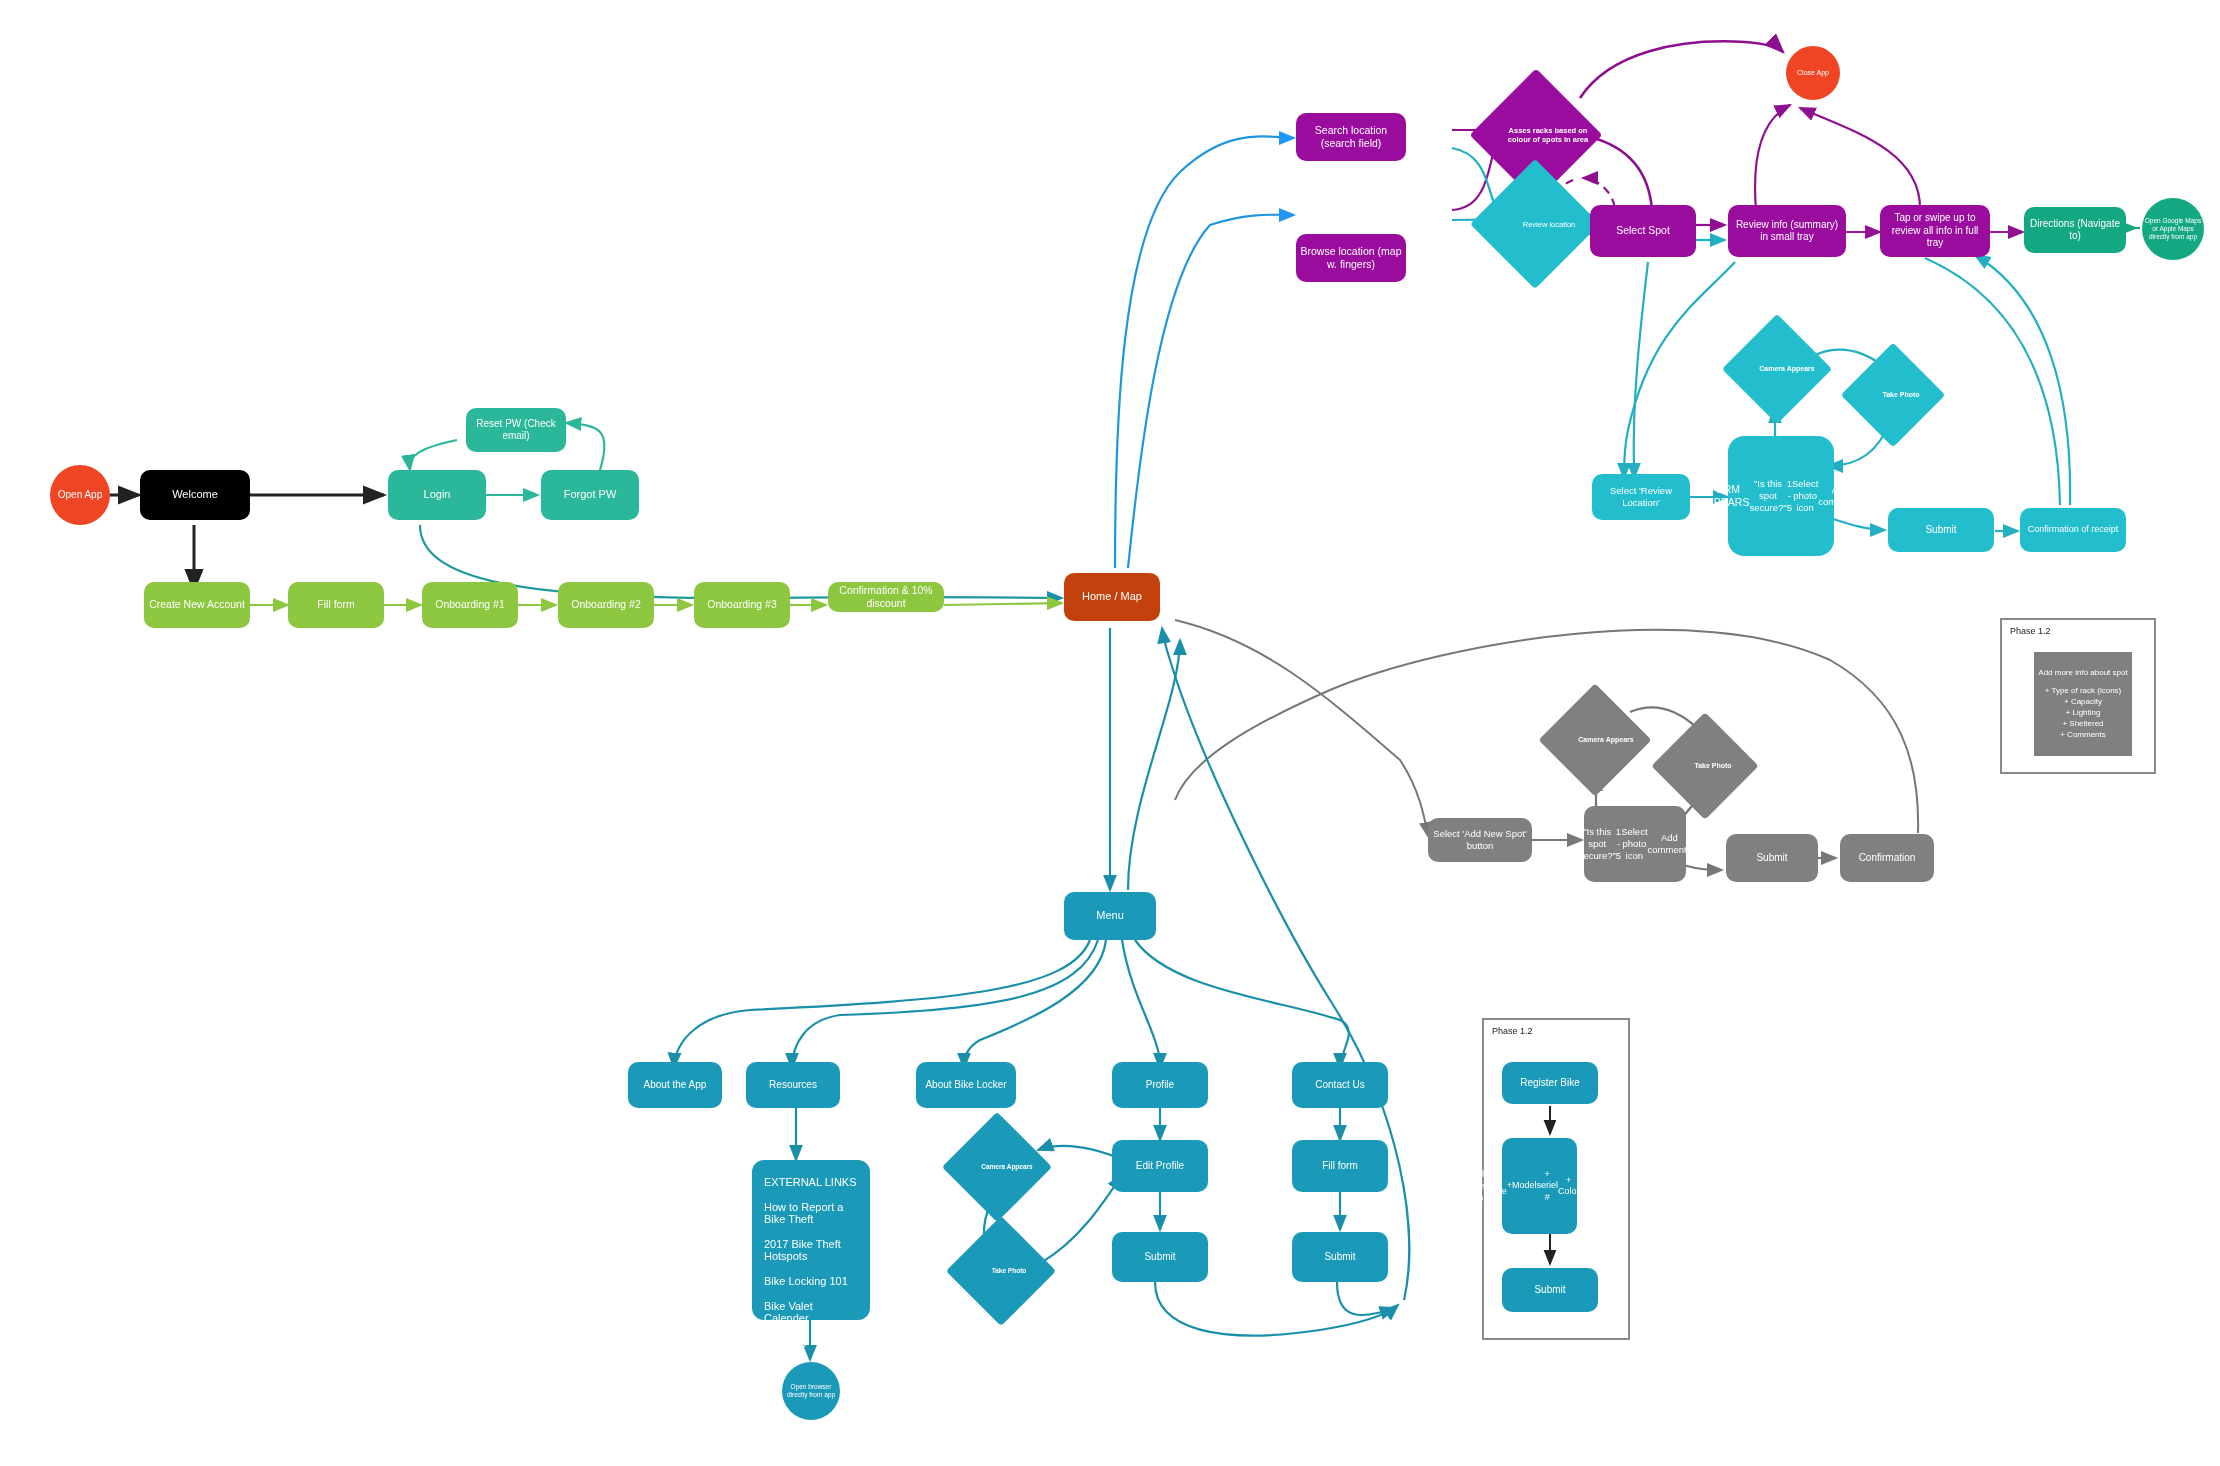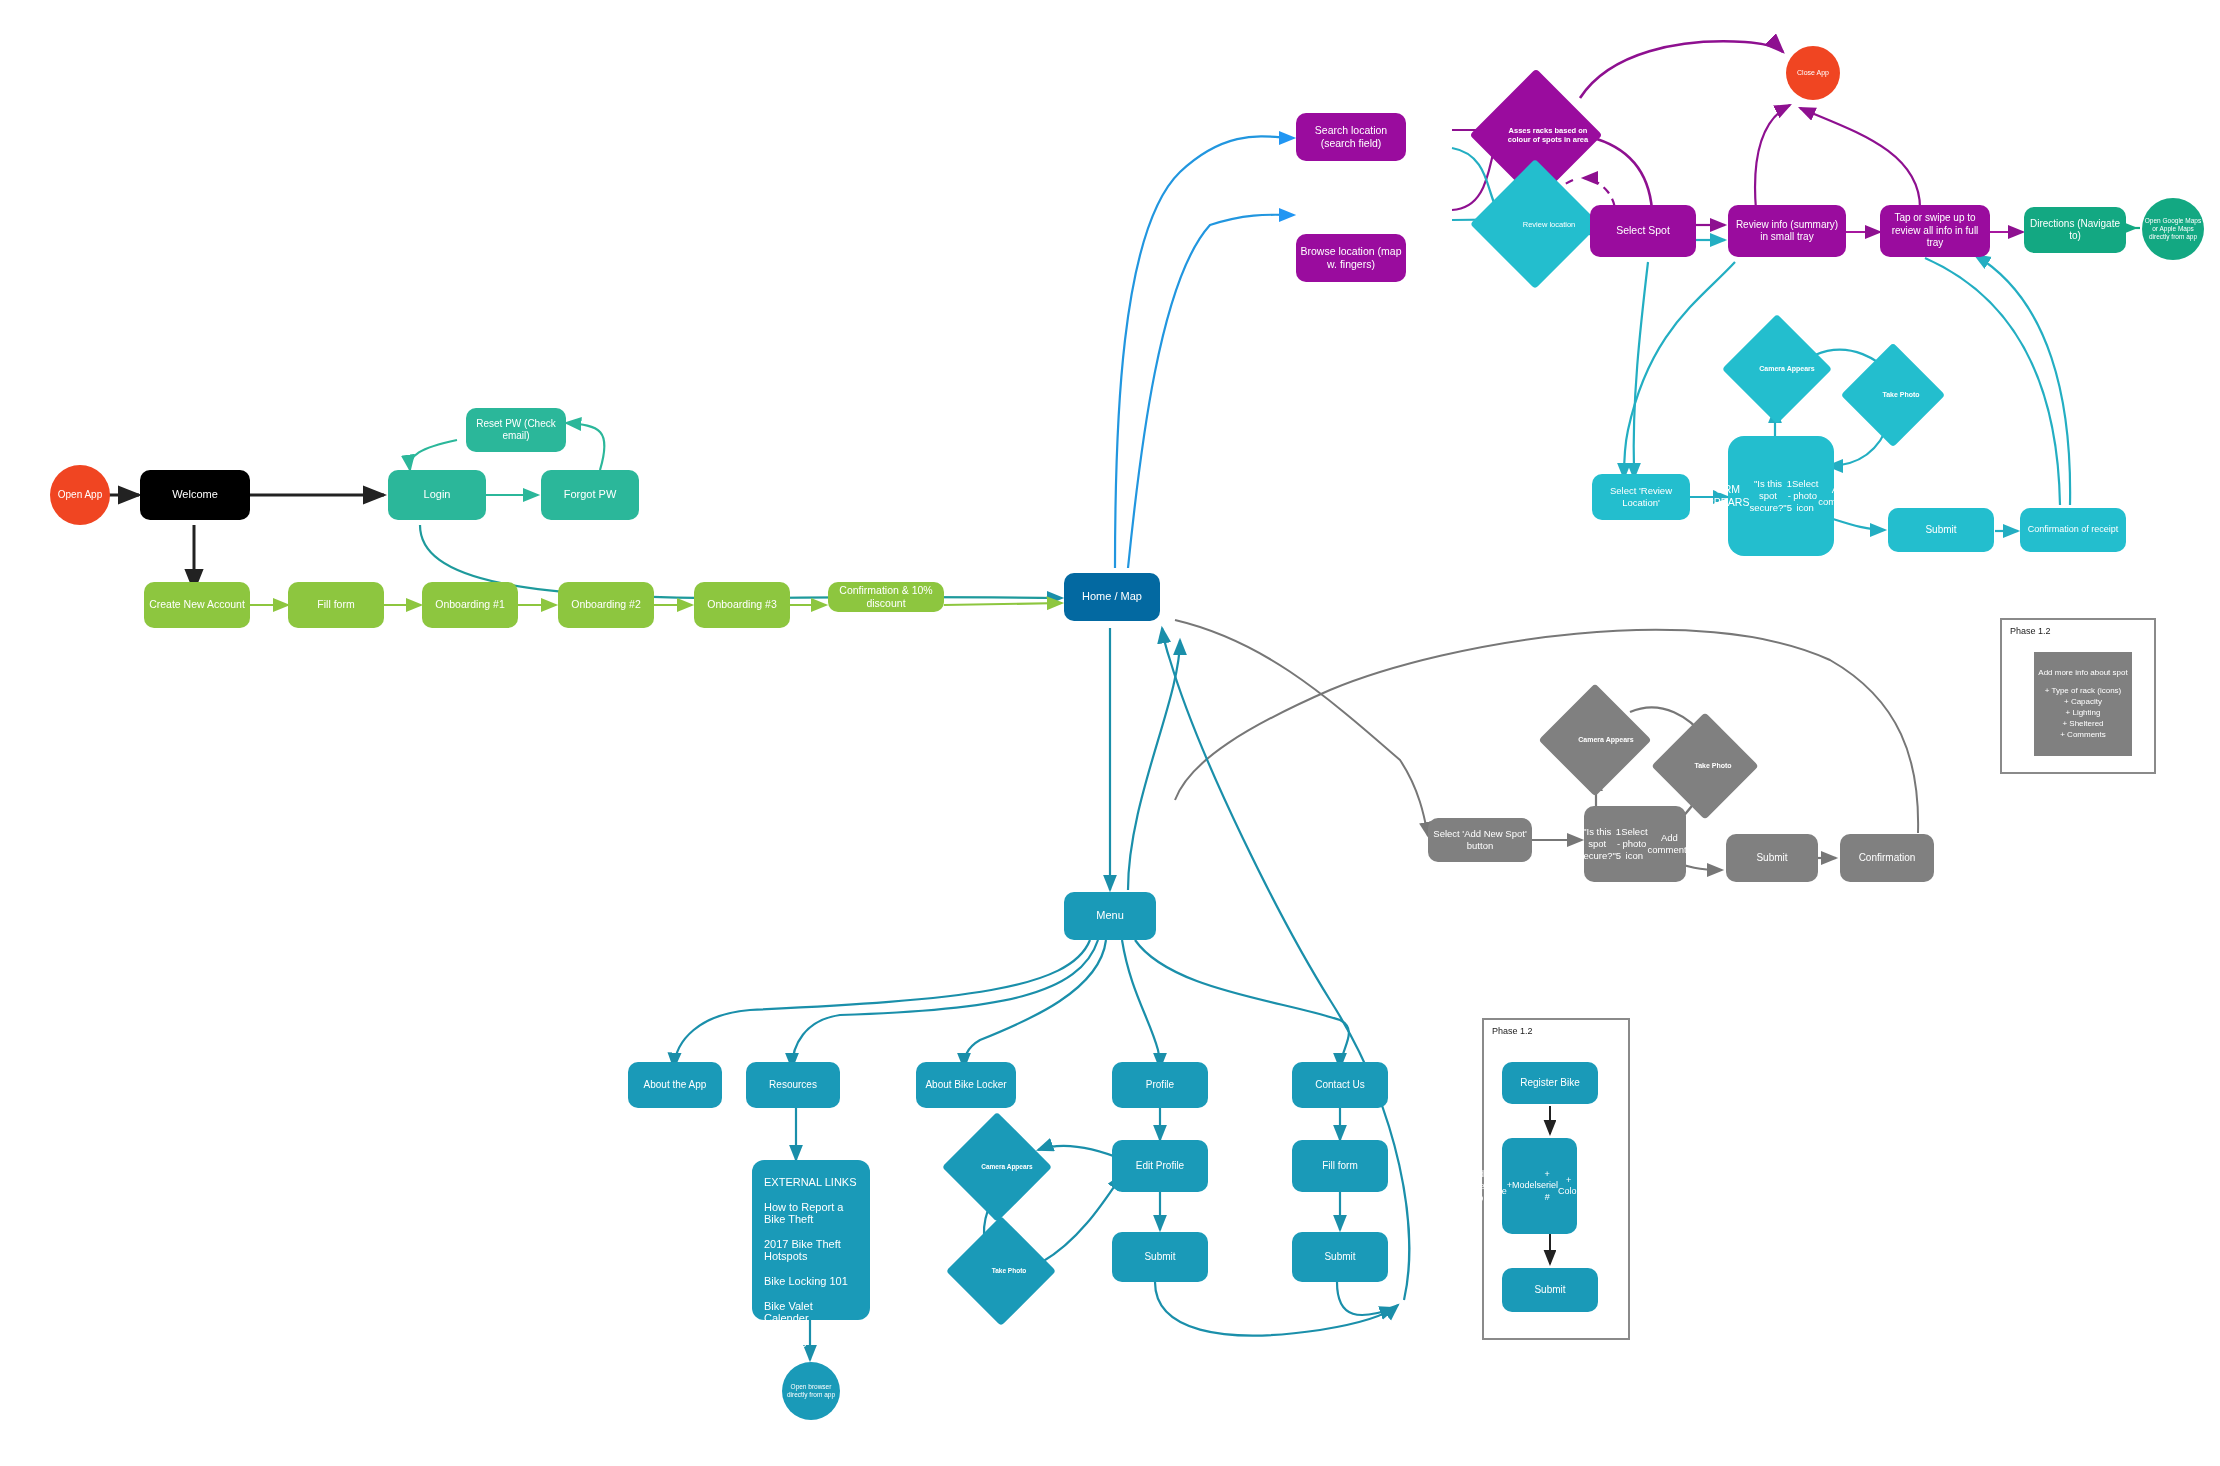--- a/index.html
+++ b/index.html
@@ -16,21 +16,21 @@
   .diamond{width:100%;height:100%;transform:rotate(45deg);border-radius:4px;}
   .diamond-label{position:absolute;left:0;top:0;width:100%;height:100%;
         display:flex;align-items:center;justify-content:center;text-align:center;
         color:#fff;line-height:1.2;}
 
   
   .c-orange{background:#F04522;}
   .c-black{background:#000000;}
   .c-teal{background:#2BB79A;}
   .c-green{background:#8DC63F;}
-  .c-blue{background:#0369a1;align-items:center;}
+  .c-blue{background:#c2410c;align-items:center;}
   .c-purple{background:#9A0C9E;}
   .c-cyan{background:#23BECE;}
   .c-cyan2{background:#1A9AB8;}
   .c-gray{background:#808080;}
   .c-gteal{background:#13A882;}
 
   .note-box{position:absolute;box-sizing:border-box;border:2px solid #8a8a8a;background:#fff;}
   .note-title{position:absolute;color:#222;font-size:9px;}
   .note-inner{position:absolute;box-sizing:border-box;background:#808080;color:#fff;
         display:flex;flex-direction:column;align-items:center;justify-content:center;text-align:center;line-height:1.35;}

